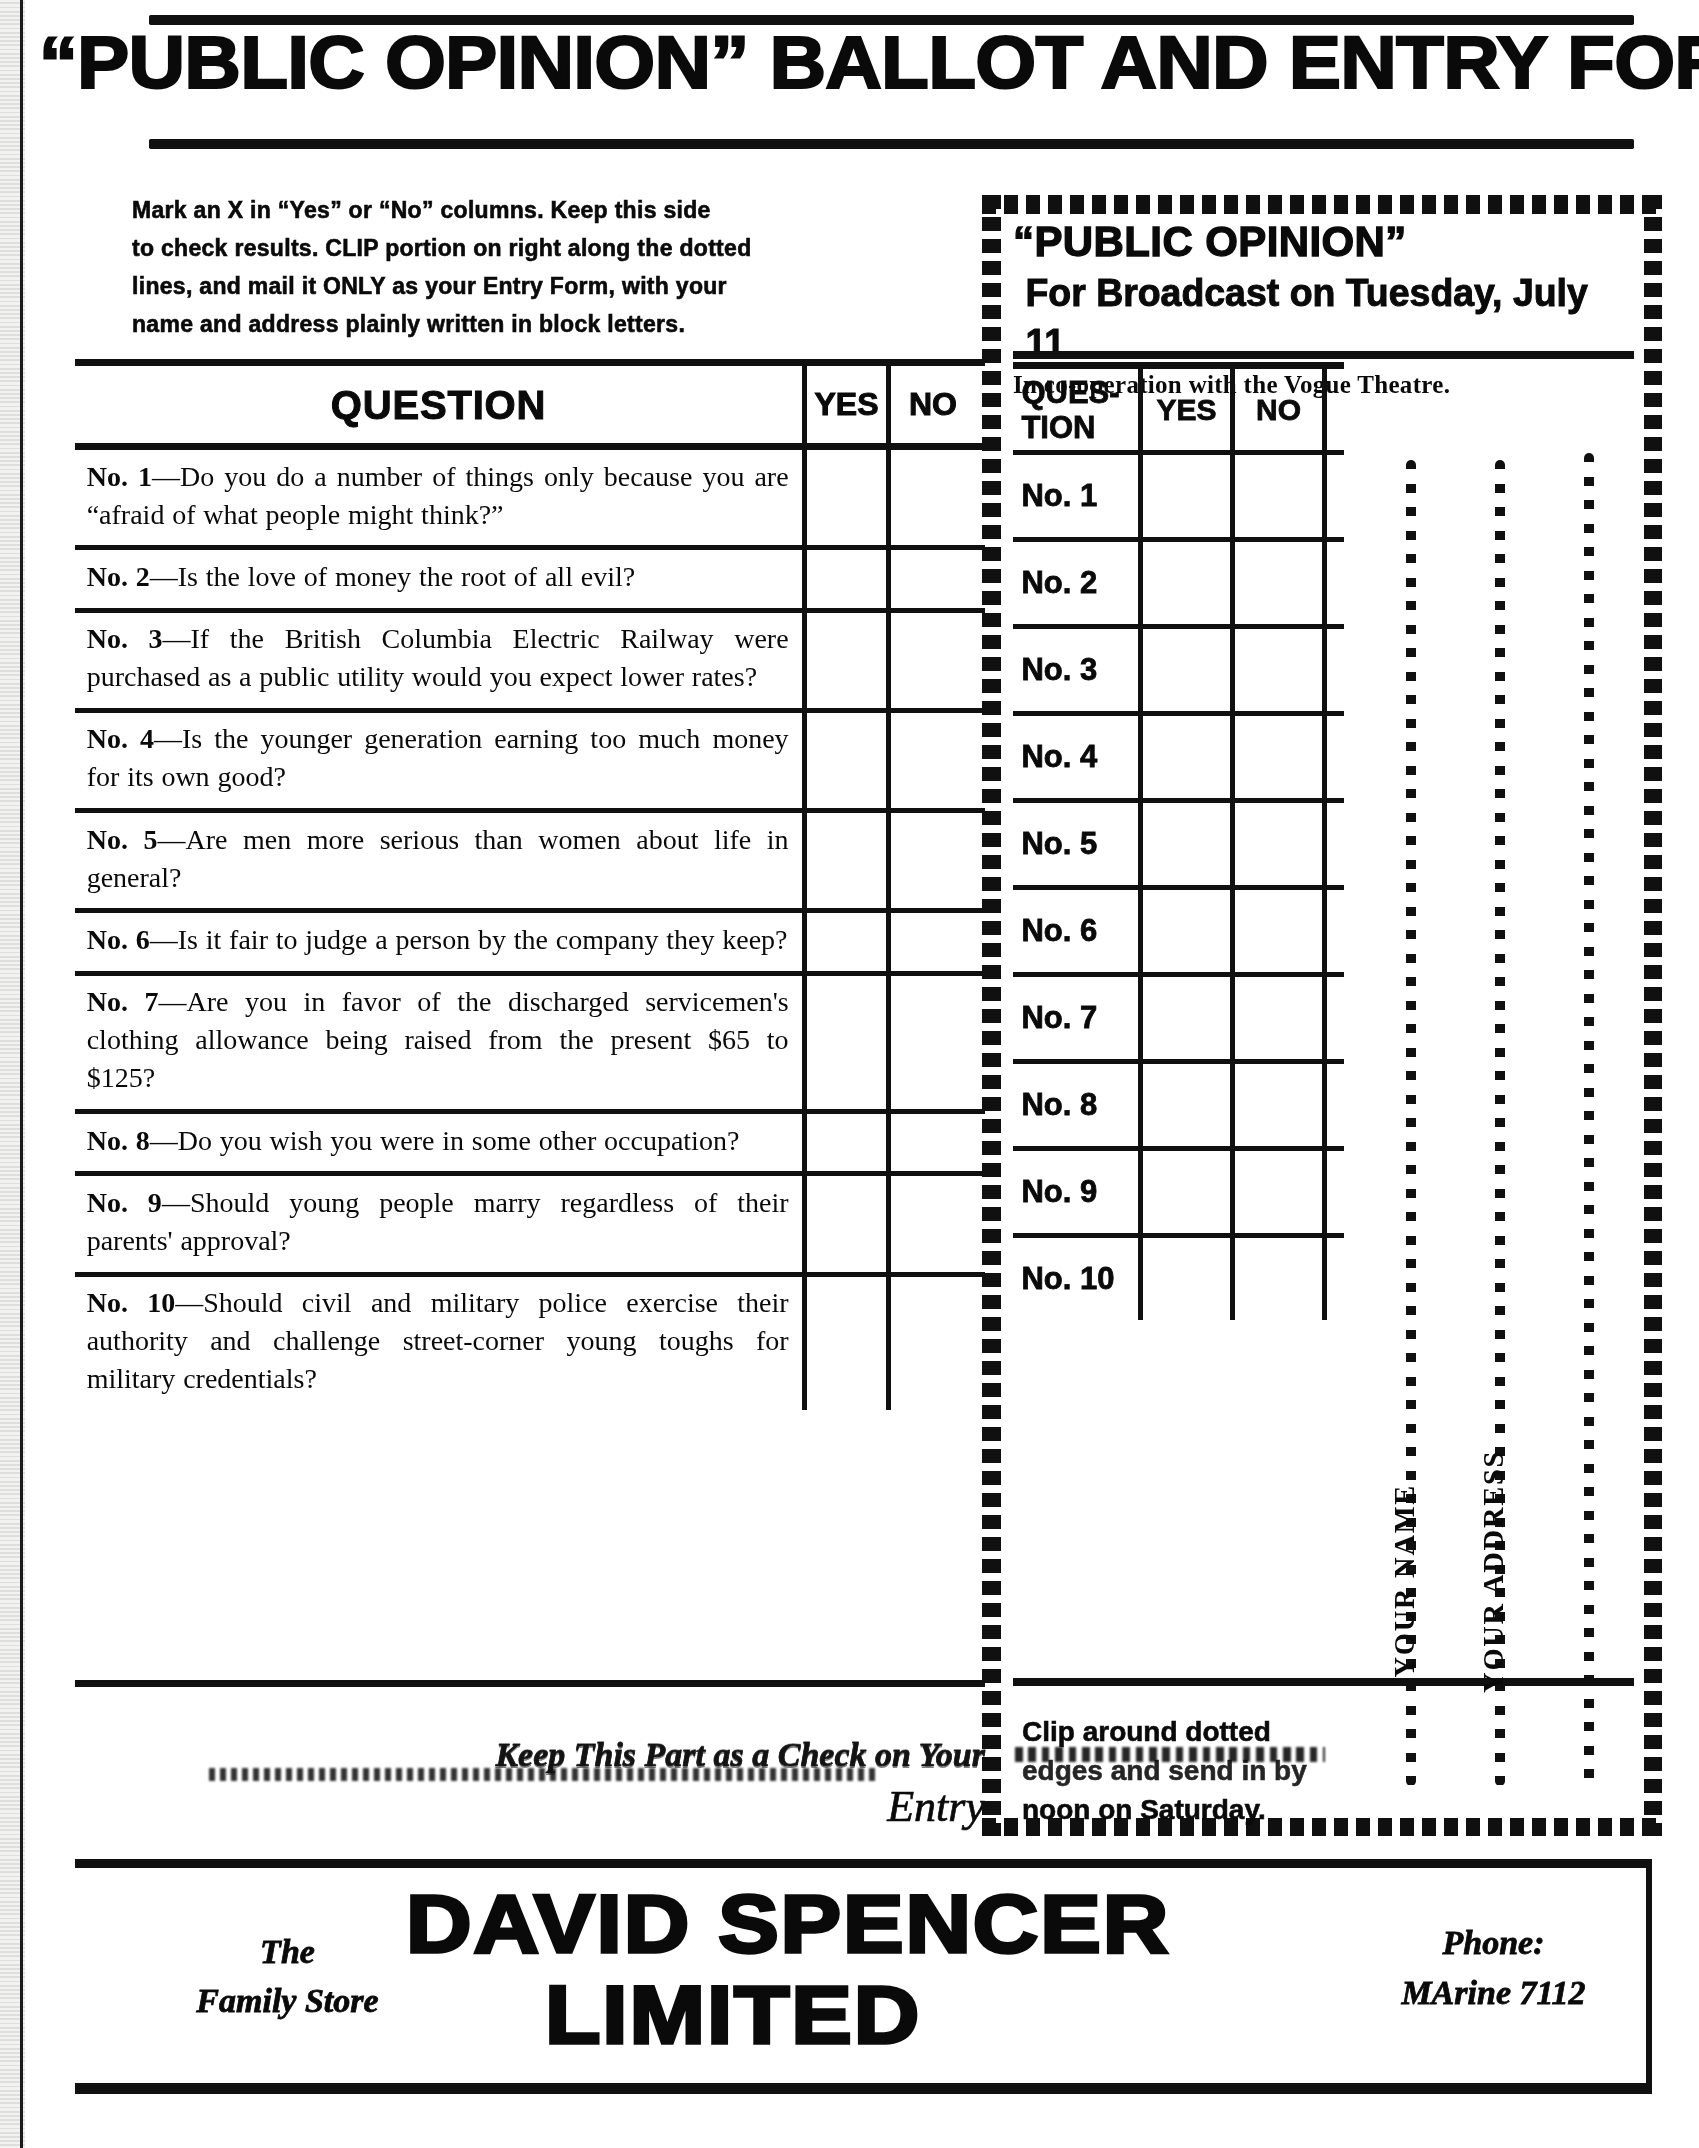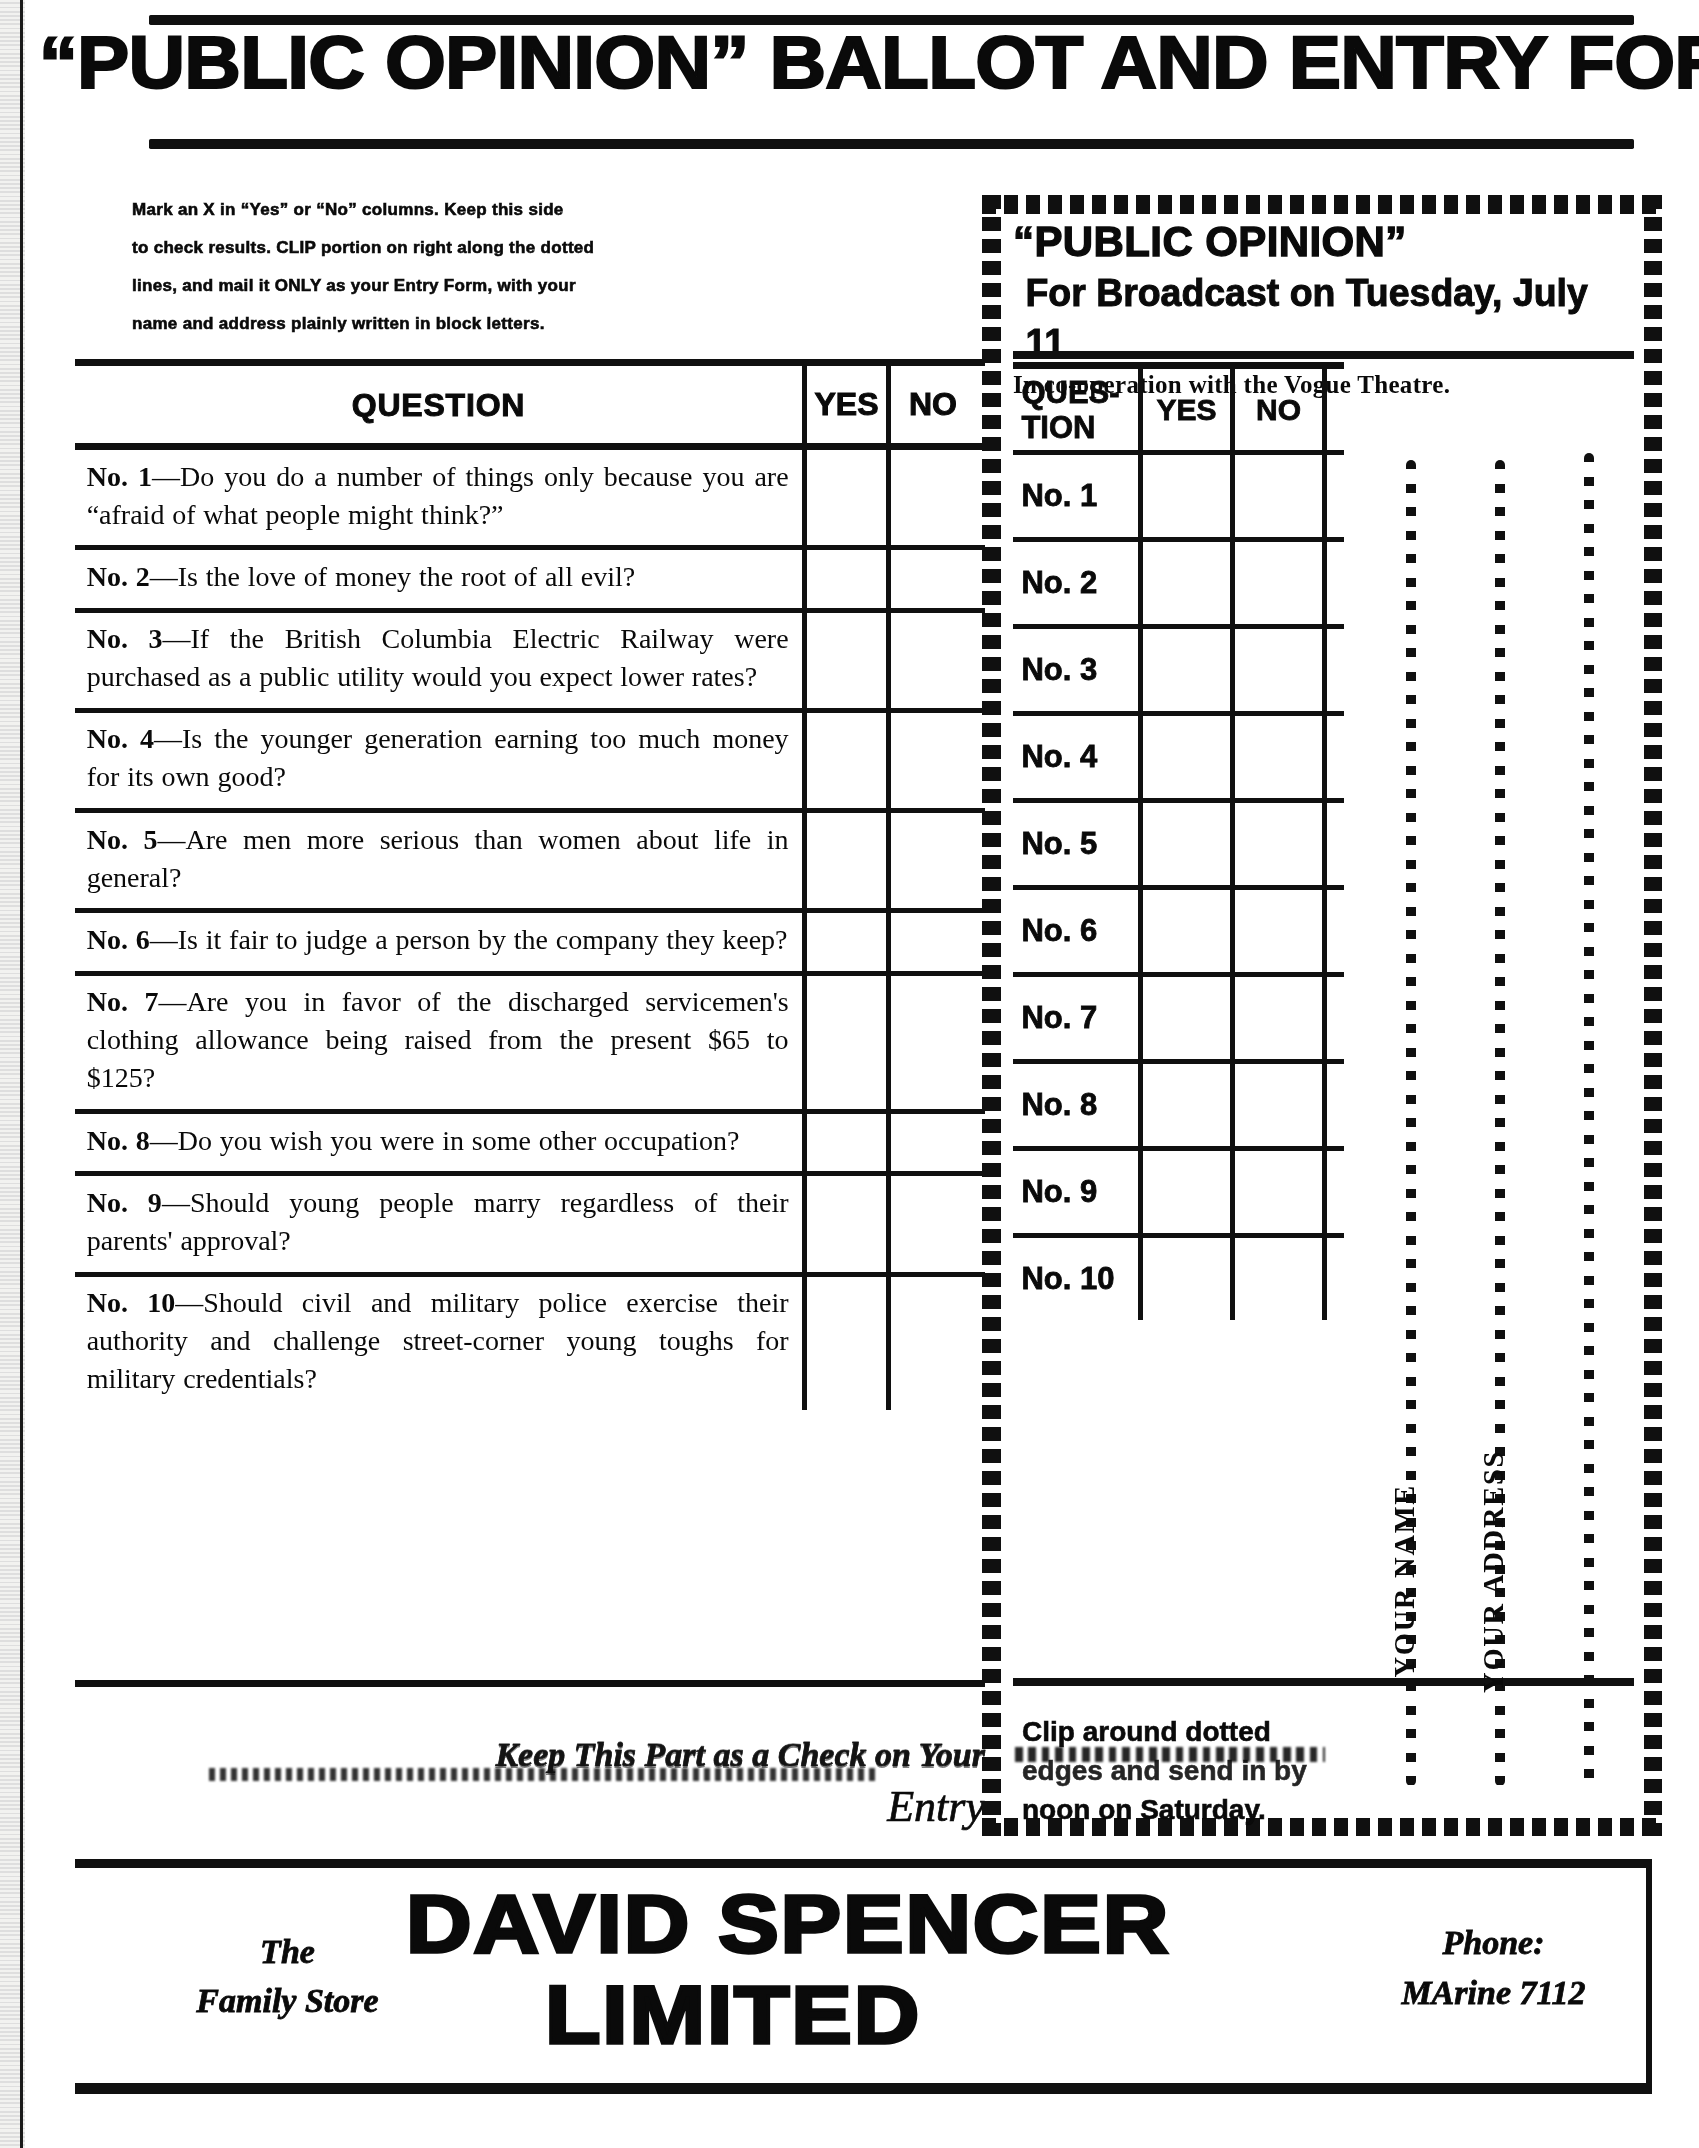--- a/index.html
+++ b/index.html
@@ -84,21 +84,21 @@
     color: #0a0a0a;
   }
 
   
   #instructions {
     position: absolute;
     left: 107px; top: 191px;
     width: 839px;
     font-family: "Liberation Sans", "DejaVu Sans", sans-serif;
     font-weight: bold;
-    font-size: 17px;
+    font-size: 23px;
     line-height: 38px;
     letter-spacing: 0.3px;
     -webkit-text-stroke: 0.6px #0a0a0a;
   }
   #instructions div { white-space: nowrap; }
 
   
   #left-table {
     position: absolute;
     left: 50px; top: 359px;
@@ -131,21 +131,21 @@
   .lt-yes { border-right: 5.9px solid #101010; }
   .lt-head .lt-q,
   .lt-head .lt-yes,
   .lt-head .lt-no {
     display: flex; align-items: center; justify-content: center;
     font-family: "Liberation Sans", "DejaVu Sans", sans-serif;
     font-weight: bold;
     -webkit-text-stroke: 1px #0a0a0a;
   }
   .lt-head { border-bottom: 7.6px solid #101010; height: 77px; }
-  .lt-head .lt-q  { font-size: 32px; letter-spacing: 0.8px; padding: 0; }
+  .lt-head .lt-q  { font-size: 40px; letter-spacing: 0.8px; padding: 0; }
   .lt-head .lt-yes, .lt-head .lt-no { font-size: 32px; }
 
   
   #keep-band {
     position: absolute;
     left: 50px; top: 1680px;
     width: 910px;
     border-top: 7.6px solid #101010;
     height: 164px;
     text-align: right;

